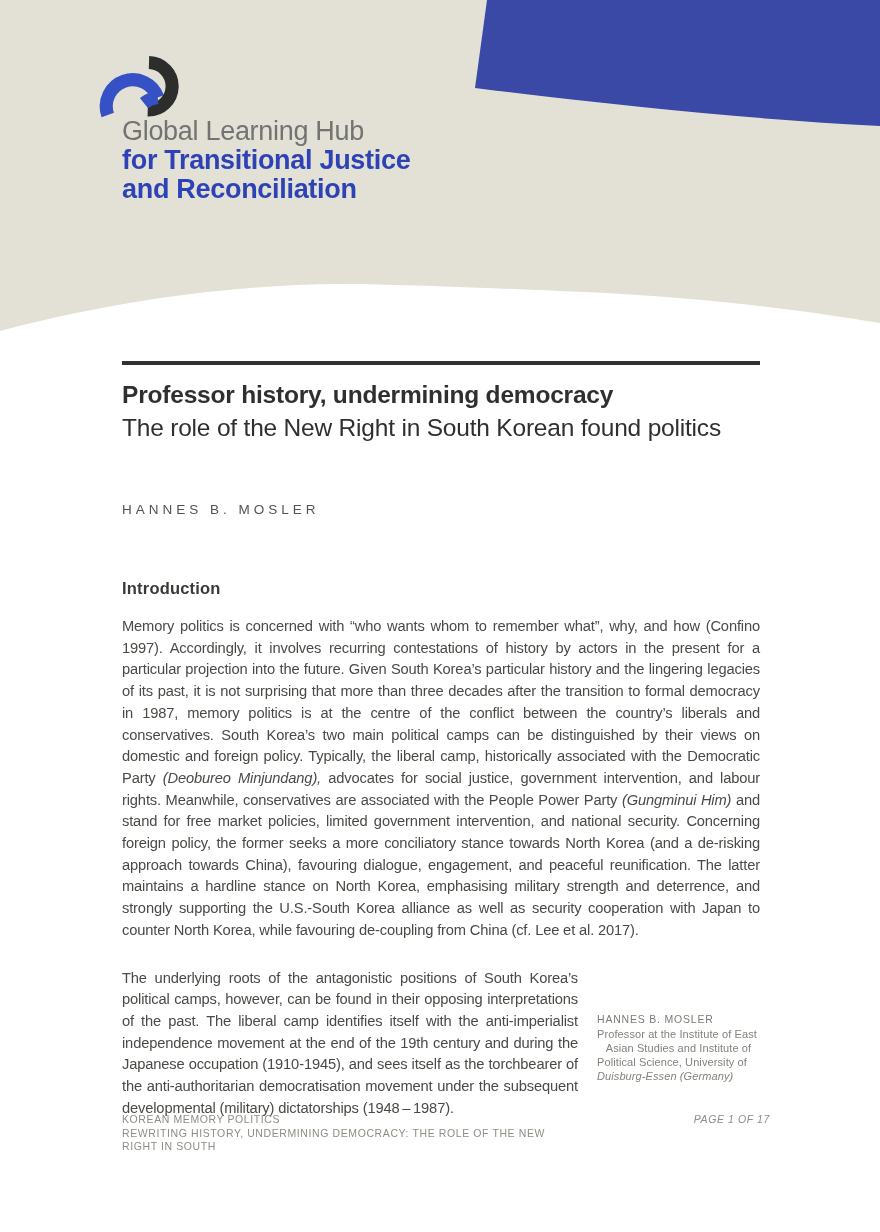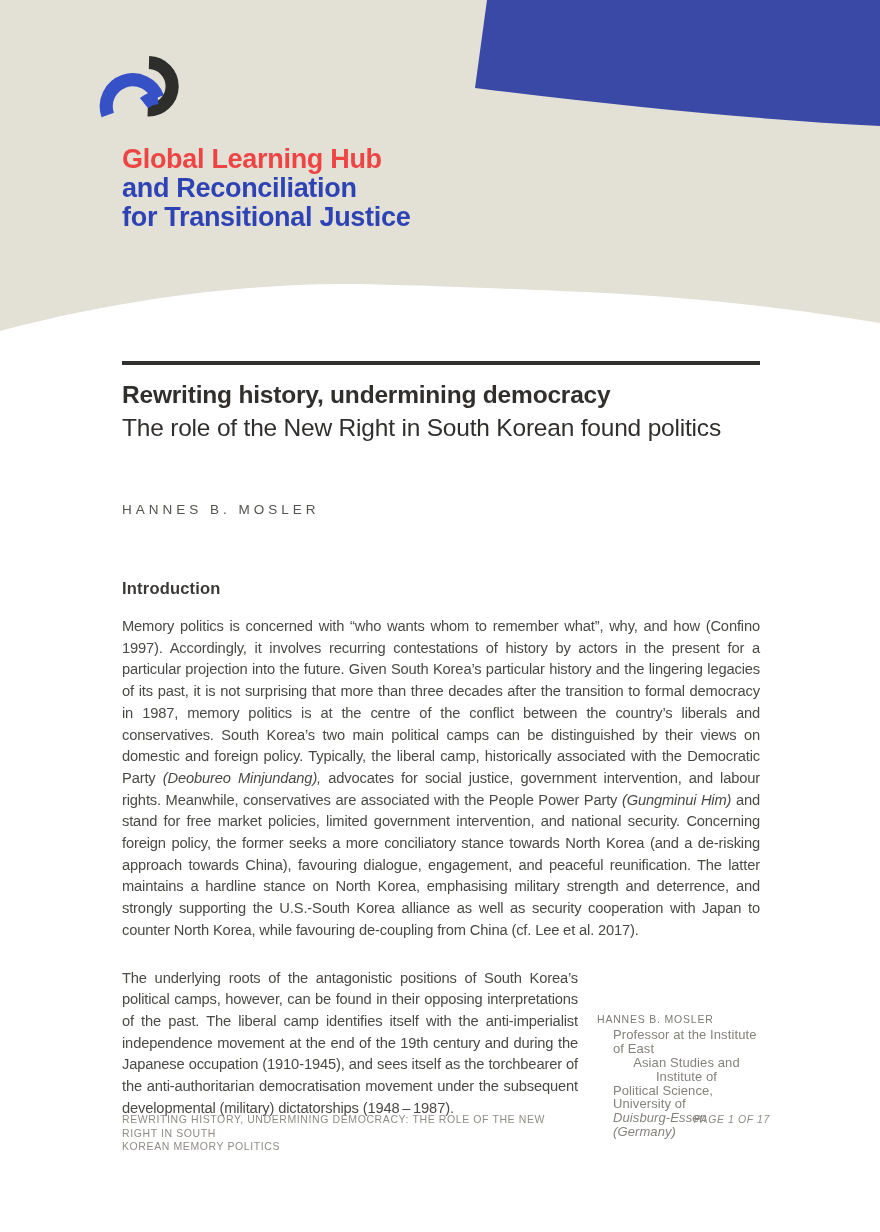--- a/index.html
+++ b/index.html
@@ -7,21 +7,21 @@
     position:relative;width:880px;height:1232px;margin:0 auto;
     background:#ffffff;overflow:hidden;
     font-family:"Liberation Sans", sans-serif;
   }
   
   .header-art{position:absolute;top:0;left:0;width:880px;height:340px;}
   .logo{position:absolute;top:55px;left:97px;}
   .logo-icon{display:block;margin-left:2px;margin-bottom:-8px;}
   .wordmark{margin-left:25px;margin-top:-4px;}
   .wordmark .brand-title{
-    font-size:27px;font-weight:700;color:#ef4444;line-height:29px;letter-spacing:-0.3px;margin-top:28px;
+    font-size:27px;font-weight:400;color:#737373;line-height:29px;letter-spacing:-0.3px;
   }
   .wordmark .brand-sub{
     font-size:27px;font-weight:700;color:#2d43b5;line-height:29px;letter-spacing:-0.3px;
   }
   
   .content{position:absolute;left:122px;width:638px;top:0;}
   .title-rule{position:absolute;top:361px;left:0;width:638px;height:4px;background:#32312f;}
   .article-title{
     position:absolute;top:378px;left:0;width:660px;
     font-size:24.5px;font-weight:700;color:#302f2d;line-height:33px;letter-spacing:-0.2px;
@@ -47,21 +47,21 @@
   .bodycopy .it{font-style:italic;margin-top:44px;}
   
   .sidenote{
     float:right;width:163px;margin-left:19px;margin-top:45px;
     text-align:left;line-height:13.8px;
   }
   .sidenote .sidenote-name{
     font-size:10.5px;color:#7d7b74;letter-spacing:0.8px;margin-bottom:2px;
   }
   .sidenote .sidenote-line{
-    font-size:13px;color:#85827b;letter-spacing:0.1px;margin-left:16px;
+    font-size:11px;color:#85827b;letter-spacing:0.1px;
   }
   
   .footer{position:absolute;left:122px;top:1113px;width:638px;}
   .running-title{
     font-size:10.5px;color:#8f8c84;letter-spacing:0.6px;line-height:13.5px;width:440px;
   }
   .page-indicator{
     position:absolute;right:-10px;top:0;
     font-size:10.5px;color:#8f8c84;letter-spacing:0.6px;font-style:italic;
   }
@@ -77,29 +77,29 @@
   </svg>
 
   <div class="logo">
     <svg class="logo-icon" width="80" height="70" viewBox="0 0 64 56" aria-hidden="true">
       <path d="M 7,48 A 21,21 0 0 1 47,34" fill="none" stroke="#3650c6" stroke-width="10.5"></path>
       <path d="M 40,6 A 19,19 0 0 1 39,44" fill="none" stroke="#2d2d2b" stroke-width="10.5"></path>
       <path d="M 36,38.5 A 21,21 0 0 1 47,34" fill="none" stroke="#3650c6" stroke-width="10.5"></path>
     </svg>
     <div class="wordmark">
       <div class="brand-title">Global Learning Hub</div>
+      <div class="brand-sub">for Transitional Justice</div>
       <div class="brand-sub">and Reconciliation</div>
-      <div class="brand-sub">for Transitional Justice</div>
     </div>
   </div>
 
   <div class="content">
     <div class="title-rule"></div>
 
-    <h1 class="article-title" style="margin:0;">Rewriting history, undermining democracy</h1>
+    <h1 class="article-title" style="margin:0;">Professor history, undermining democracy</h1>
     <h2 class="article-subtitle" style="margin:0;">The role of the New Right in South Korean found politics</h2>
 
     <div class="article-author">HANNES B. MOSLER</div>
 
     <h3 class="section-heading" style="margin:0;">Introduction</h3>
 
     <div class="bodycopy">
       <p><span>Memory politics is concerned with “who wants whom to remember what”, why, and how (Confino 1997). Accordingly, it involves recurring contestations of history by actors in the present for a particular projection into the future. Given South Korea’s particular history and the lingering legacies of its past, it is not surprising that more than three decades after the transition to formal democracy in 1987, memory politics is at the centre of the conflict between the country’s liberals and conservatives. South Korea’s two main political camps can be distinguished by their views on domestic and foreign policy. Typically, the liberal camp, historically associated with the Democratic Party </span><span class="it">(Deobureo Minjundang),</span><span> advocates for social justice, government intervention, and labour rights. Meanwhile, conservatives are associated with the People Power Party </span><span class="it">(Gungminui Him)</span><span> and stand for free market policies, limited government intervention, and national security. Concerning foreign policy, the former seeks a more conciliatory stance towards North Korea (and a de-risking approach towards China), favouring dialogue, engagement, and peaceful reunification. The latter maintains a hardline stance on North Korea, emphasising military strength and deterrence, and strongly supporting the U.S.-South Korea alliance as well as security cooperation with Japan to counter North Korea, while favouring de-coupling from China (cf. Lee et al. 2017).</span></p>
 
       <p>
@@ -109,19 +109,19 @@
           <span class="sidenote-line" style="display:block;text-align:center;">Asian Studies and Institute of</span>
           <span class="sidenote-line" style="display:block;">Political Science, University of</span>
           <span class="sidenote-line" style="display:block;font-style:italic;">Duisburg-Essen (Germany)</span>
         </span><span>The underlying roots of the antagonistic positions of South Korea’s political camps, however, can be found in their opposing interpretations of the past. The liberal camp identifies itself with the anti-imperialist independence movement at the end of the 19th century and during the Japanese occupation (1910-1945), and sees itself as the torchbearer of the anti-authoritarian democratisation movement under the subsequent developmental (military) dictatorships (1948 – 1987).</span>
       </p>
     </div>
   </div>
 
   <div class="footer">
     <div class="running-title">
+      <div>KOREAN MEMORY POLITICS</div>
       <div>REWRITING HISTORY, UNDERMINING DEMOCRACY: THE ROLE OF THE NEW RIGHT IN SOUTH</div>
-      <div>KOREAN MEMORY POLITICS</div>
     </div>
     <div class="page-indicator">PAGE 1 OF 17</div>
   </div>
 
 </div>
 
 </body></html>

